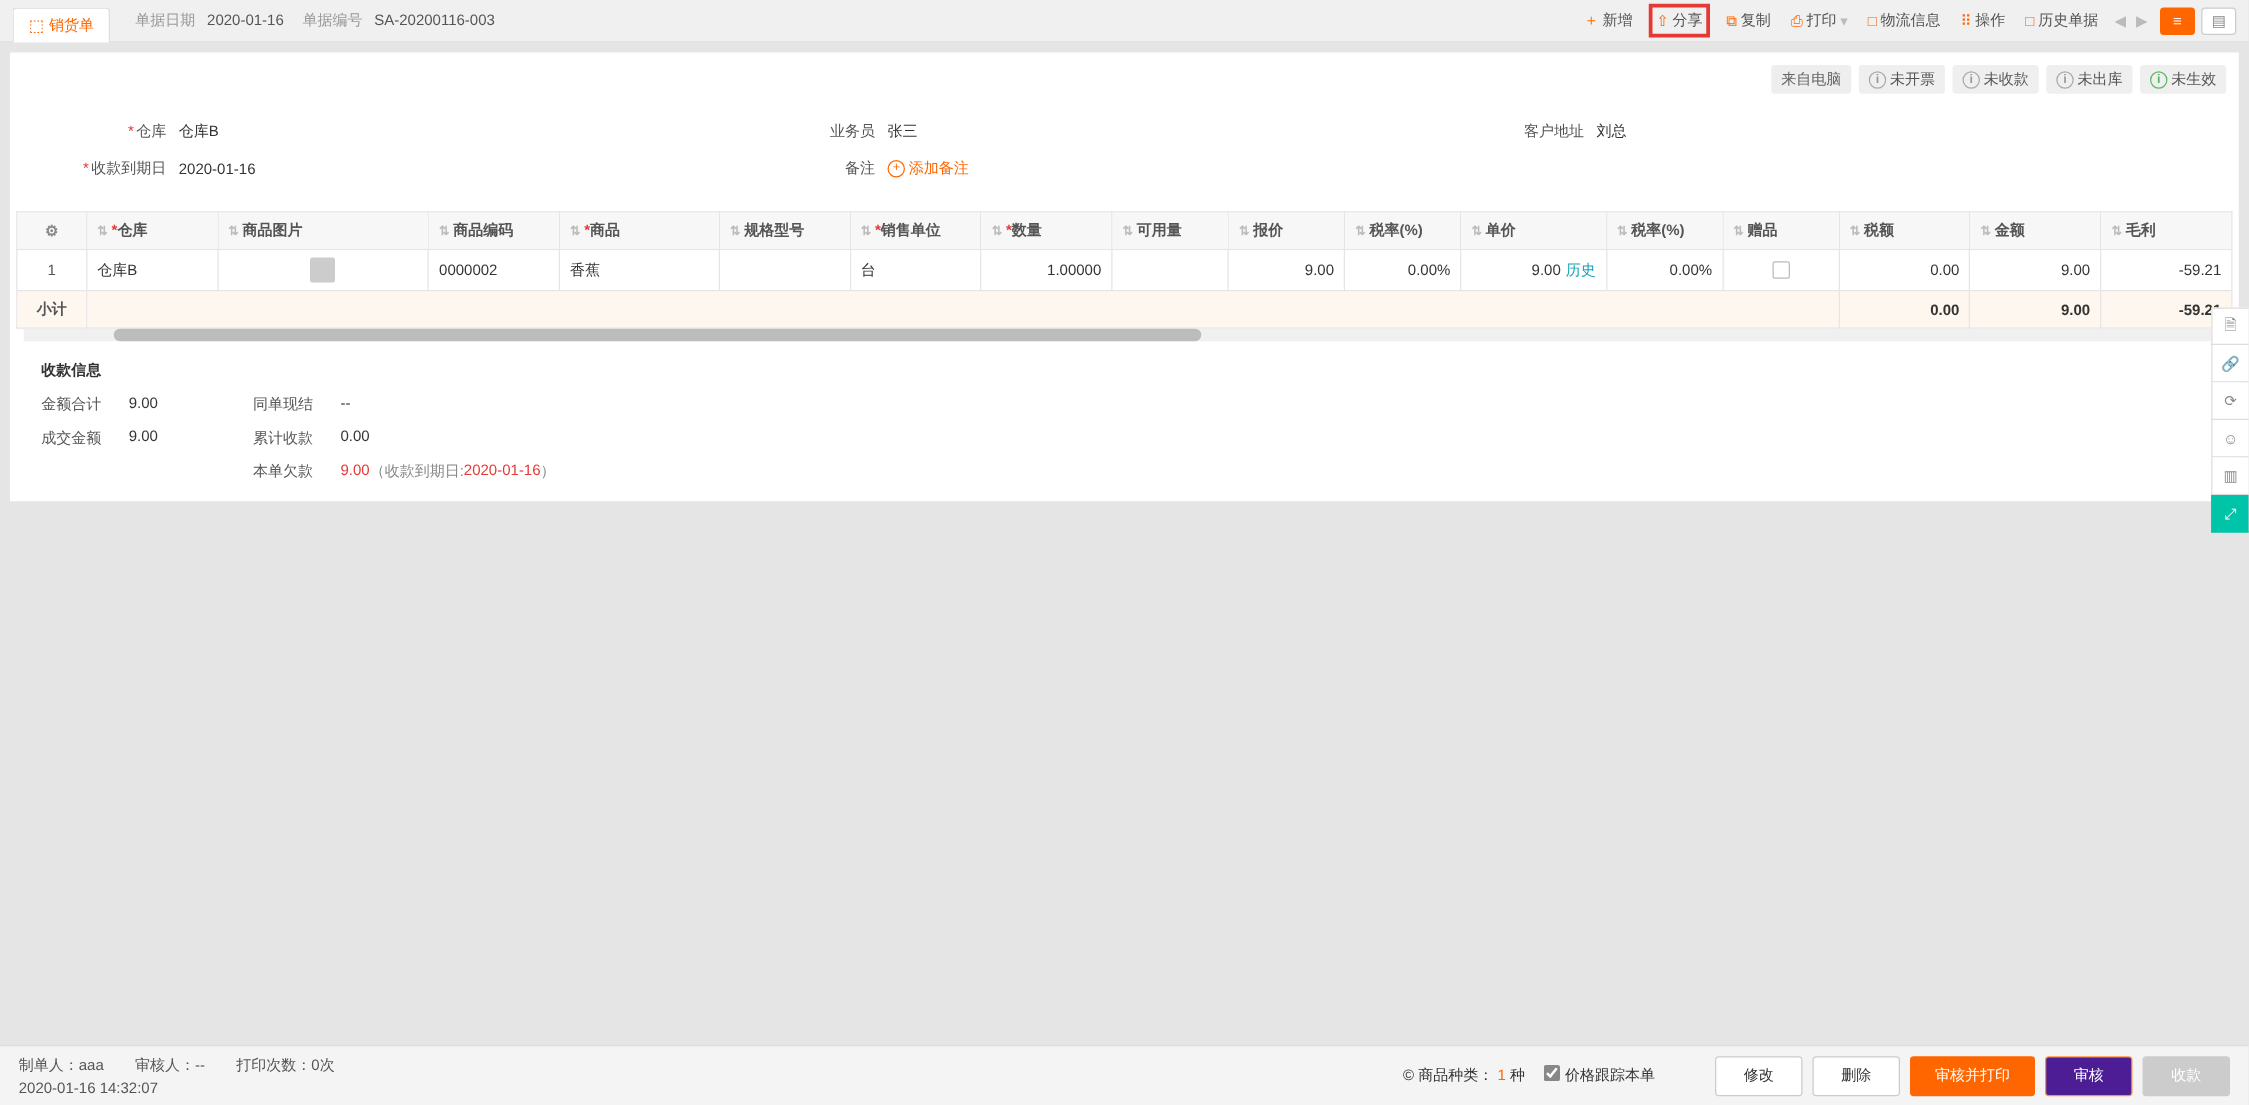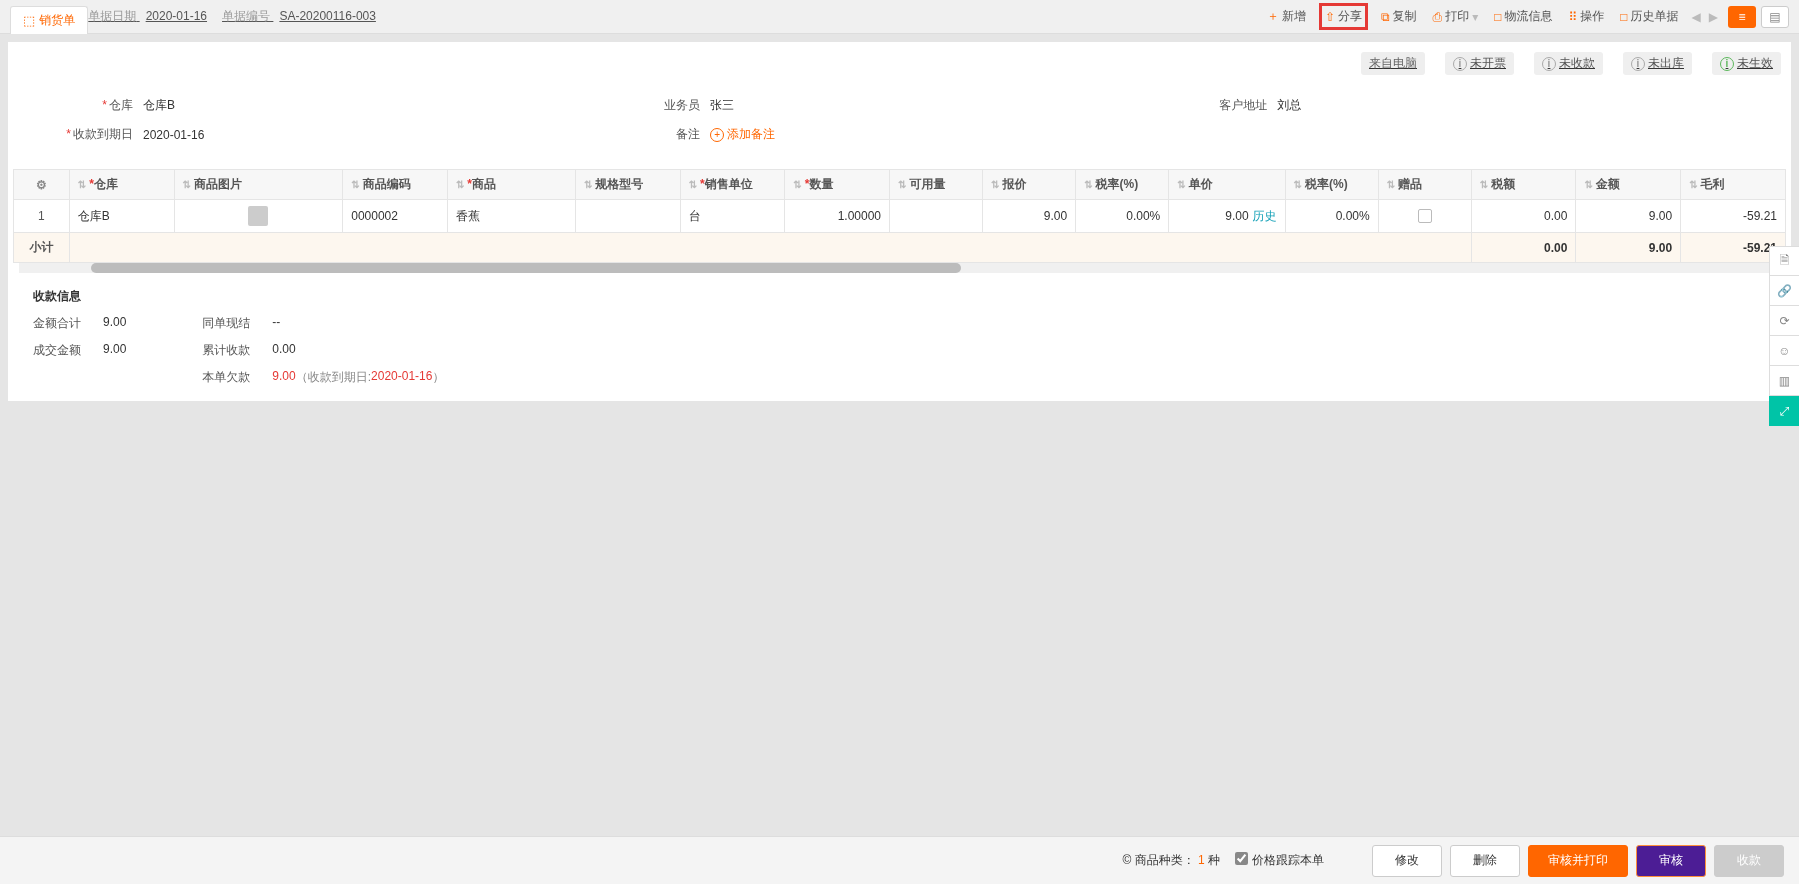--- a/index.html
+++ b/index.html
@@ -28,40 +28,40 @@
     border-bottom: none;
     border-radius: 3px 3px 0 0;
     height: 28px;
     display: flex;
     align-items: center;
     padding: 0 12px;
     color: #f60;
     margin-top: 6px;
   }
   .tab .icon { color:#f60; margin-right:4px; font-size:13px;}
-  .doc-meta { display:flex; align-items:center; gap: 15px; color:#555;text-decoration:underline; }
+  .doc-meta { display:flex; align-items:center; gap: 15px; margin-left: 20px; color:#555; }
   .doc-meta .lbl { color:#999; }
   .doc-meta .val { color:#555; margin-left:6px; }
   .top-actions { margin-left:auto; display:flex; align-items:center; gap: 10px; }
   .ta-btn { color:#555; cursor:pointer; display:flex; align-items:center; gap:3px; padding:2px 3px;}
   .ta-btn .i { color:#f60; }
   .ta-btn.highlight { border:3px solid #e53935; }
   .nav-arrows { color:#bbb; display:flex; gap:8px; }
   .view-toggle { display:flex; gap:5px; }
   .view-toggle .vb { width:28px; height:22px; display:flex; align-items:center; justify-content:center; border-radius:3px; cursor:pointer; }
   .vb.active { background:#f60; color:#fff; }
   .vb.inactive { border:1px solid #ccc; color:#888; background:#fff; }
 
   
   .sheet {
     background:#fff;
     margin: 8px;
     padding: 8px 0 0 0;
   }
-  .status-row { display:flex; justify-content:flex-end; gap:20px; padding: 2px 10px 10px 10px; text-decoration: underline; }
+  .status-row { display:flex; justify-content:flex-end; gap:6px; padding: 2px 10px 10px 10px; }
   .chip {
     background:#f0f0f0;
     color:#666;
     border-radius:3px;
     padding: 3px 8px;
     font-size:12px;
     display:flex; align-items:center; gap:3px;
   }
   .chip.plain { background:#eee; }
   .chip .info { color:#999; font-weight:bold; border:1px solid #aaa; border-radius:50%; width:14px; height:14px; display:inline-flex; align-items:center; justify-content:center; font-size:10px;}
@@ -387,20 +387,30 @@
 <div class="side-rail">
   <div class="side-btn">🗎</div>
   <div class="side-btn">🔗</div>
   <div class="side-btn">⟳</div>
   <div class="side-btn">☺</div>
   <div class="side-btn">▥</div>
   <div class="side-btn expand">⤢</div>
 </div>
 
 <div class="footer">
+  <div class="footer-left">
+    <div class="row">
+      <span><span>制单人：</span><span>aaa</span></span>
+      <span><span>审核人：</span><span>--</span></span>
+      <span><span>打印次数：</span><span>0次</span></span>
+    </div>
+    <div class="row">
+        <span>2020-01-16 14:32:07</span>
+      </div>
+  </div>
 
   <div class="footer-center">
     <span class="meta-count">
       <span>©</span>
       <span>商品种类：</span>
       <span class="n">1</span>
       <span> 种</span>
     </span>
     <label class="chk">
       <input type="checkbox" checked="" style="">

